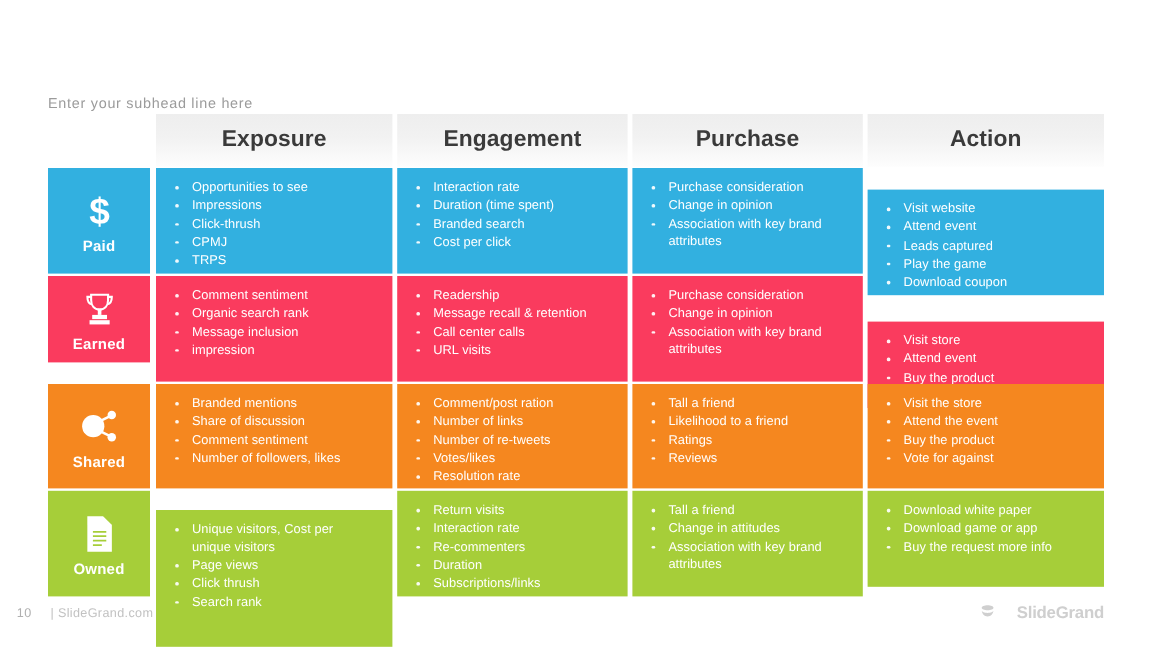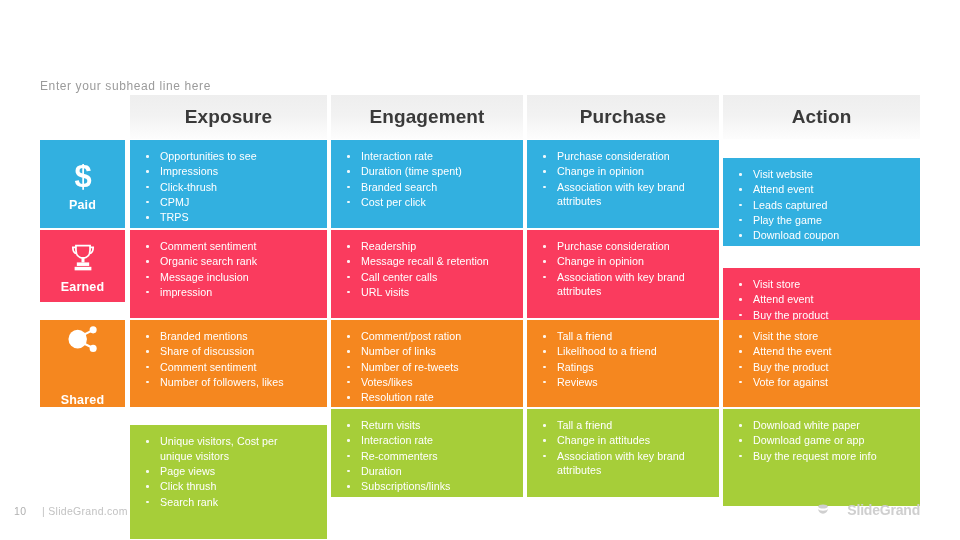--- a/index.html
+++ b/index.html
@@ -180,21 +180,21 @@
         </ul>
       </div>
       <div class="cell" style="left: 683px; width: 197px; top: 135px; height: 72px; background: rgb(250, 59, 94); margin-top: 38px;">
         <ul>
           <li>Visit store</li>
           <li>Attend event</li>
           <li>Buy the product</li>
           <li>Vote for against</li>
         </ul>
       </div>
-      <div class="iconcell" style="top: 225px; height: 87px; background: rgb(245, 135, 31); justify-content: space-between;">
+      <div class="iconcell" style="top: 225px; height: 87px; background: rgb(245, 135, 31);">
         <span class="glyph">
           <svg viewBox="0 0 36 34" width="32" height="30" fill="#ffffff">
             <circle cx="29.5" cy="5.5" r="4"></circle>
             <circle cx="29.5" cy="26.5" r="4"></circle>
             <path d="M15 13 L27 7 M15 19 L27 25" stroke="#ffffff" stroke-width="2.4" fill="none"></path>
             <circle cx="12" cy="16" r="10.5"></circle>
             <circle cx="12" cy="12.6" r="3.3" fill="#ffffff"></circle>
             <path d="M12 17c-3.6 0-6.3 2.1-6.9 5.1a10.5 10.5 0 0 0 13.8 0C18.3 19.1 15.6 17 12 17z" fill="#ffffff"></path>
           </svg>
         </span>
@@ -226,20 +226,32 @@
         </ul>
       </div>
       <div class="cell" style="left: 683px; width: 197px; top: 225px; height: 87px; background: rgb(245, 135, 31);">
         <ul>
           <li>Visit the store</li>
           <li>Attend the event</li>
           <li>Buy the product</li>
           <li>Vote for against</li>
         </ul>
       </div>
+      <div class="iconcell" style="top: 314px; height: 88px; background: rgb(166, 206, 57);">
+        <span class="glyph">
+          <svg viewBox="0 0 28 34" width="26" height="32" fill="#ffffff">
+            <path d="M3 1h14l8 8v24H3z"></path>
+            <path d="M17 1v8h8z" fill="rgba(255,255,255,0.55)"></path>
+            <g stroke="#a6ce39" stroke-width="1.6">
+              <path d="M8 15h12M8 19h12M8 23h12M8 27h8"></path>
+            </g>
+          </svg>
+        </span>
+        <span class="lbl">Owned</span>
+      </div>
       <div class="cell" style="left: 90px; width: 197px; top: 330px; height: 114px; background: rgb(166, 206, 57);">
         <ul>
           <li>Unique visitors, Cost per unique visitors</li>
           <li>Page views</li>
           <li>Click thrush</li>
           <li>Search rank</li>
         </ul>
       </div>
       <div class="cell" style="left: 291px; width: 192px; top: 314px; height: 88px; background: rgb(166, 206, 57);">
         <ul>
@@ -250,21 +262,21 @@
           <li>Subscriptions/links</li>
         </ul>
       </div>
       <div class="cell" style="left: 487px; width: 192px; top: 314px; height: 88px; background: rgb(166, 206, 57);">
         <ul>
           <li>Tall a friend</li>
           <li>Change in attitudes</li>
           <li>Association with key brand attributes</li>
         </ul>
       </div>
-      <div class="cell" style="left: 683px; width: 197px; top: 314px; height: 97px; background: rgb(166, 206, 57);">
+      <div class="cell" style="left: 683px; width: 197px; top: 314px; height: 80px; background: rgb(166, 206, 57);">
         <ul>
           <li>Download white paper</li>
           <li>Download game or app</li>
           <li>Buy the request more info</li>
         </ul>
       </div>
     </div>
 
   <div class="foot-num">10</div>
   <div class="foot-site">| SlideGrand.com</div>

